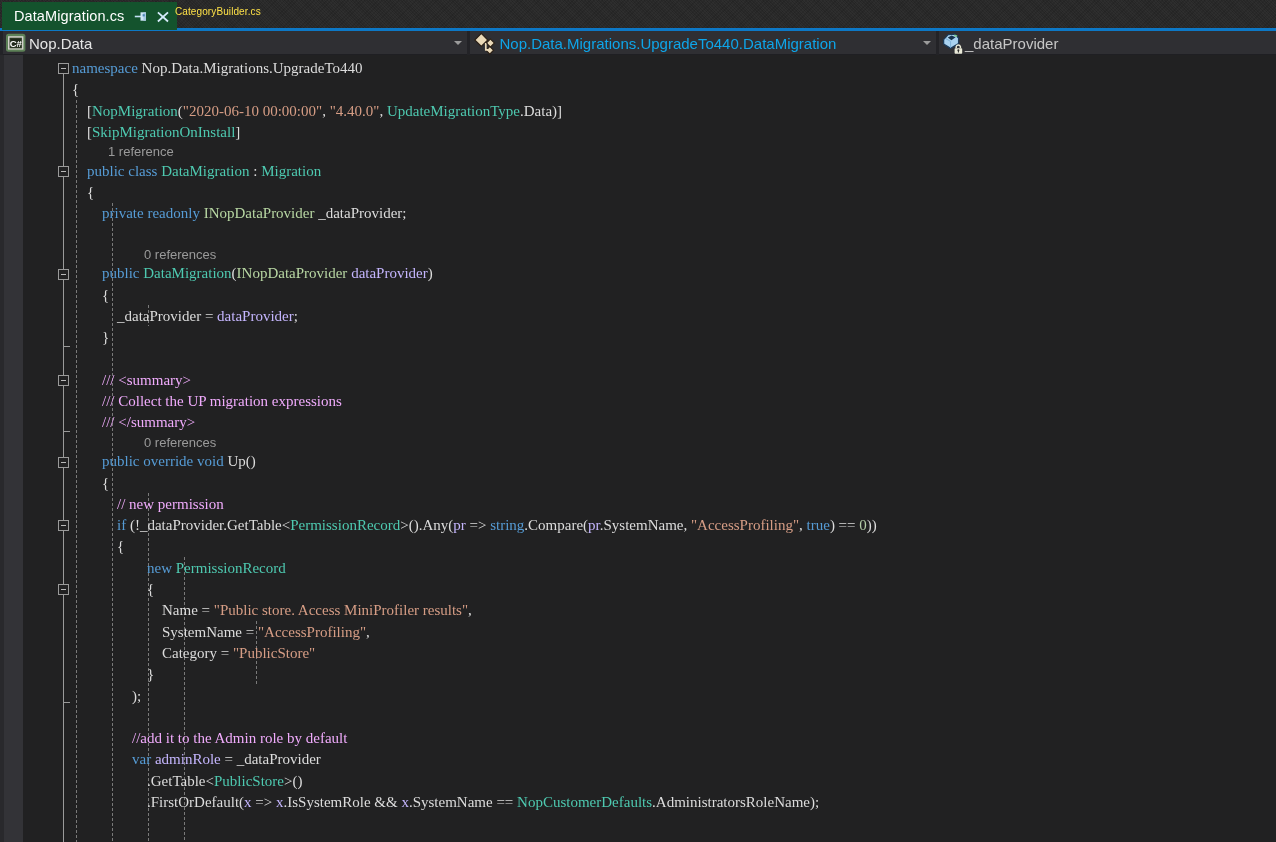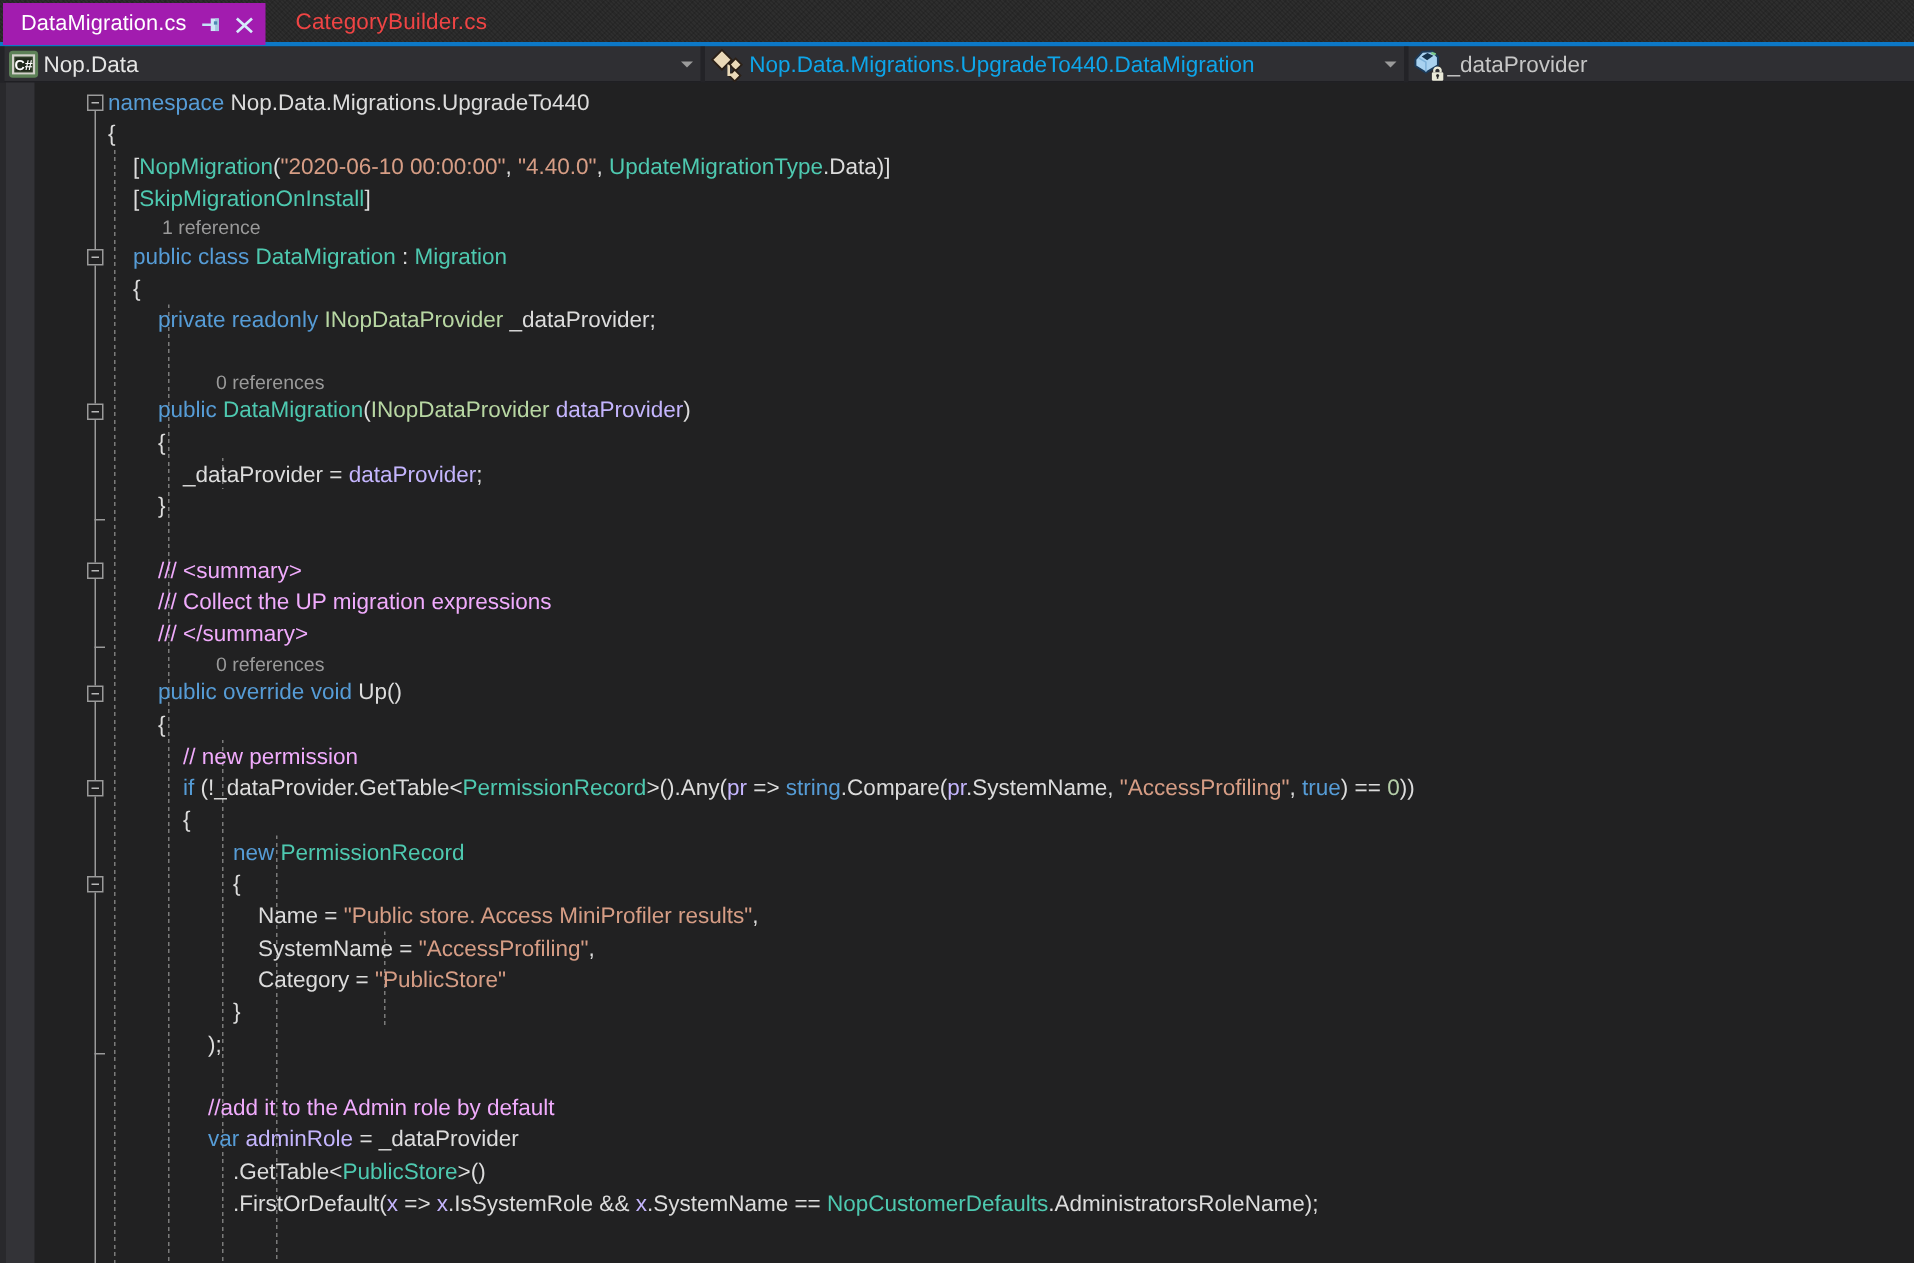--- a/index.html
+++ b/index.html
@@ -1,34 +1,34 @@
 <!DOCTYPE html>
 <html><head><meta charset="utf-8"><style>
 *{margin:0;padding:0;box-sizing:border-box}
 html,body{width:1276px;height:842px;overflow:hidden;background:#212122;font-family:"Liberation Sans",sans-serif}
 #tabs{position:absolute;left:0;top:0;width:1276px;height:30px;background-color:#2e2e2e;
  background-image:repeating-linear-gradient(45deg,rgba(0,0,0,.13) 0 1px,transparent 1px 2px),repeating-linear-gradient(135deg,rgba(0,0,0,.10) 0 1px,transparent 1px 3px);}
 #tabline{position:absolute;left:0;top:28px;width:1276px;height:2.5px;background:#0d78c6}
-#atab{position:absolute;left:2px;top:2px;width:174.5px;height:28px;background:#a21caf}
+#atab{position:absolute;left:2px;top:2px;width:174.5px;height:28px;background:#14532d}
 #atab .t{position:absolute;left:12px;top:6px;font-size:14.5px;color:#fff;letter-spacing:.1px}
-#itab{position:absolute;left:197px;top:6px;font-size:15px;color:#ef4444;letter-spacing:.1px}
+#itab{position:absolute;left:175px;top:6px;font-size:10px;color:#fde047;letter-spacing:.1px}
 #nav{position:absolute;left:0;top:30.5px;width:1276px;height:24px;background:#2f2f33;border-bottom:1px solid #1f1f23}
 .nsep{position:absolute;top:0;width:3px;height:24px;background:#232327}
 .ntext{position:absolute;top:4px;font-size:15px;white-space:pre}
 .narrow{position:absolute;top:10.5px;width:0;height:0;border-left:4px solid transparent;border-right:4px solid transparent;border-top:4.5px solid #9b9b9b}
 #editor{position:absolute;left:0;top:55px;width:1276px;height:787px;background:#212122}
 #marg0{position:absolute;left:0;top:0;width:3.5px;height:787px;background:#29292c}
 #marg1{position:absolute;left:3.5px;top:0;width:19px;height:787px;background:#333337}
 #fline{position:absolute;left:63px;top:17px;width:1px;height:770px;background:#9a9a9a}
 .fbox{position:absolute;left:58px;width:11px;height:11px;background:#212122;border:1px solid #9a9a9a}
 .fm{position:absolute;left:2px;top:4px;width:5px;height:1px;background:#b8b8b8}
 .ftick{position:absolute;left:63px;width:7px;height:1px;background:#9a9a9a}
 .ig{position:absolute;width:1px;background:repeating-linear-gradient(to bottom,#7a7a7a 0 2.6px,transparent 2.6px 5px)}
 #code{position:absolute;left:72px;top:3px;width:1204px}
-.r{height:21.3px;line-height:21.3px;white-space:pre;font-family:Liberation Sans, sans-serif;font-size:15px;color:#dcdcdc}
+.r{height:21.3px;line-height:21.3px;white-space:pre;font-family:Liberation Serif, serif;font-size:15px;color:#dcdcdc}
 .cl{height:17.5px;line-height:17.5px;font-size:13px;color:#9a9a9a;white-space:pre}
 .k{color:#569cd6}.t{color:#4ec9b0}.i{color:#b8d7a3}.s{color:#d69d85}.cm{color:#f0abfc}.n{color:#b5cea8}.v{color:#c4b5fd}
 </style></head>
 <body>
 <div id="tabs"></div>
 <div id="tabline"></div>
 <div id="atab">
     <span class="t">DataMigration.cs</span>
 <svg width="40" height="28" style="position:absolute;right:4px;top:0">
  <line x1="1.8" y1="14.5" x2="8" y2="14.5" stroke="#c3e1f6" stroke-width="1.6"></line>

